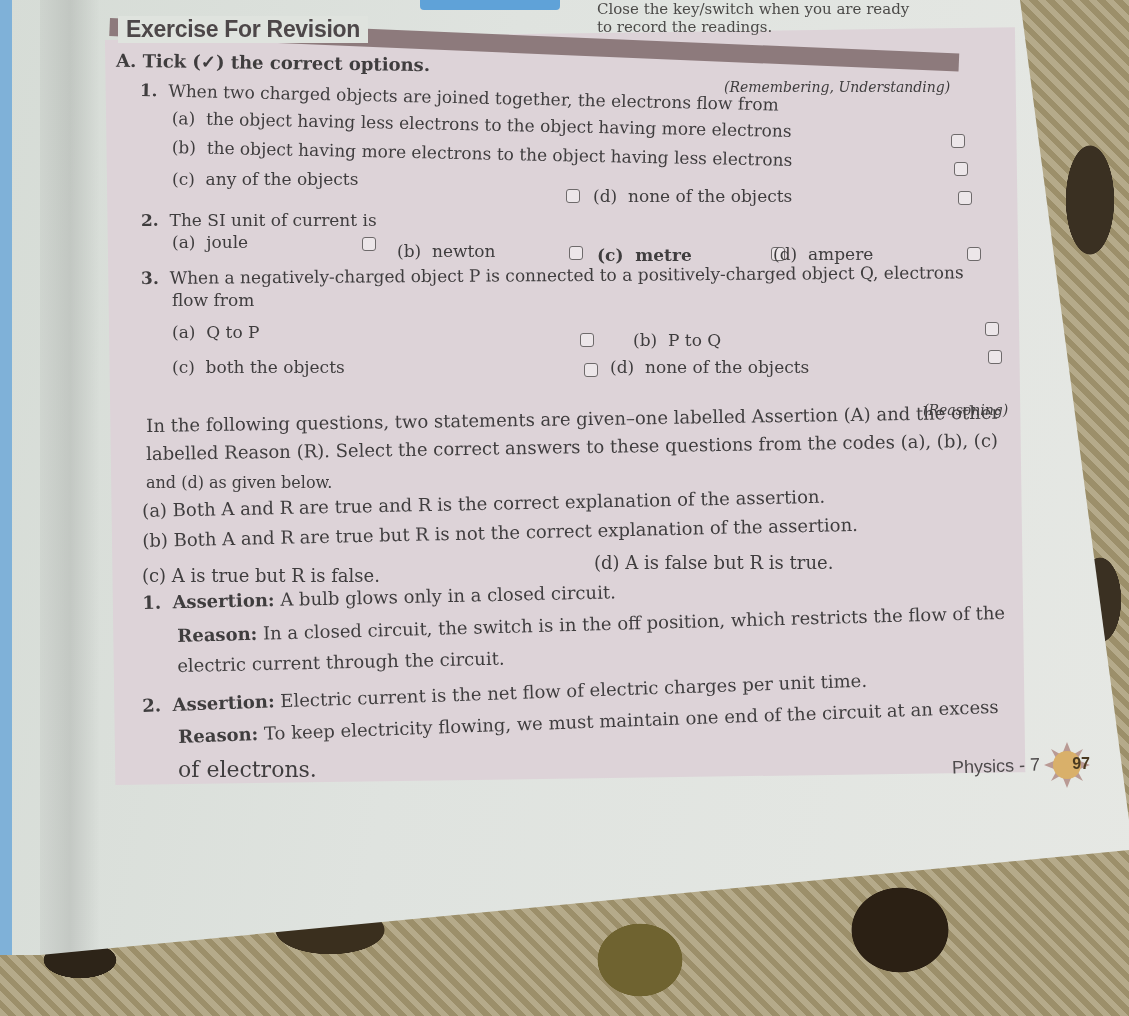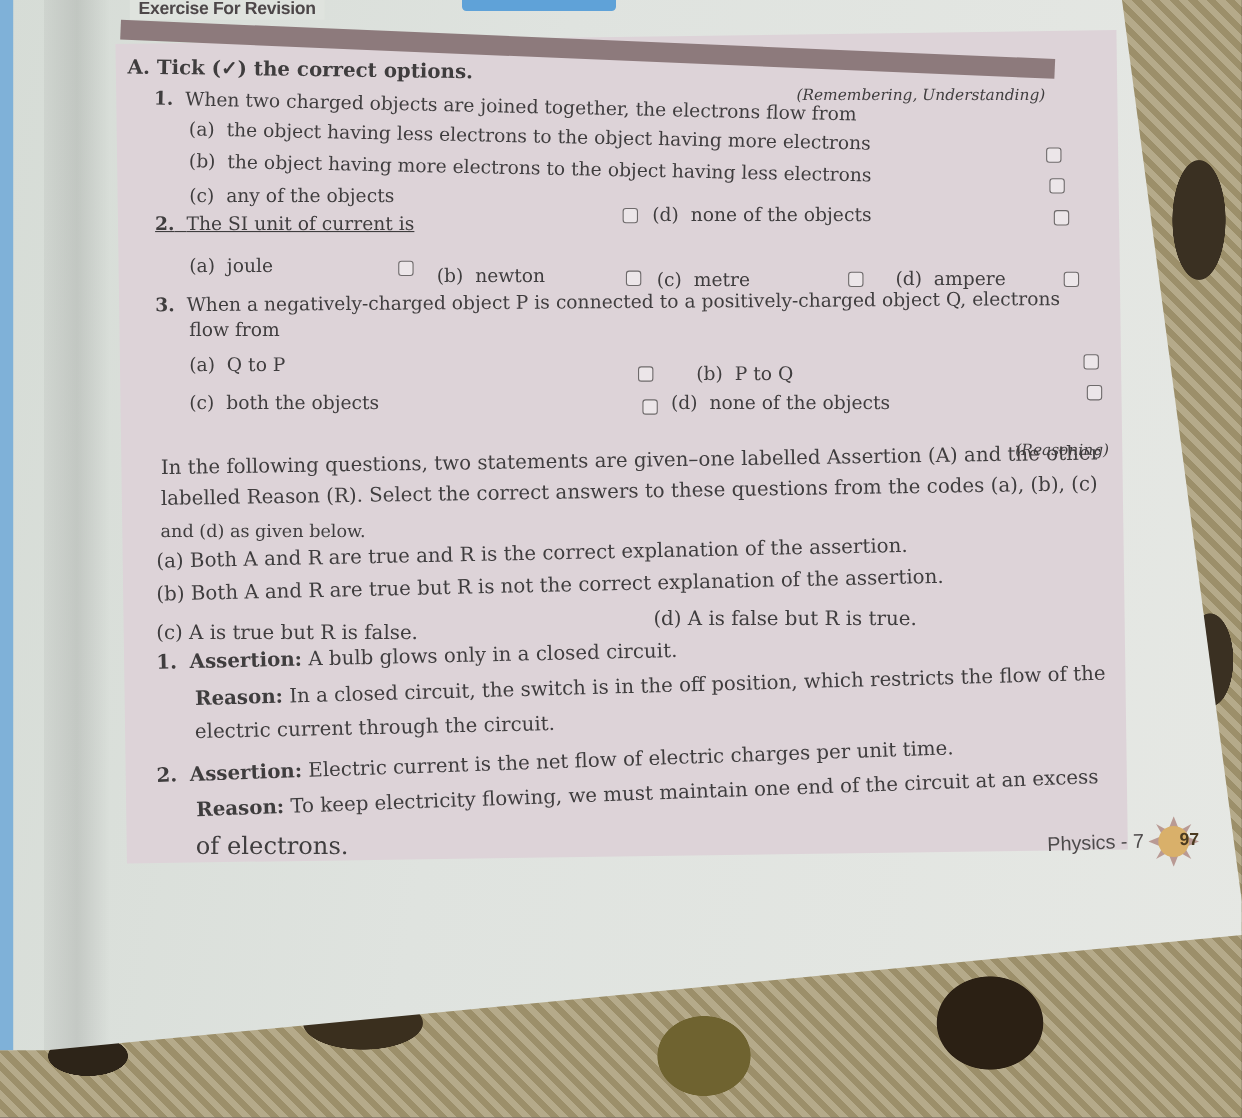--- a/index.html
+++ b/index.html
@@ -35,23 +35,23 @@
     background:#ddd3d8;
     transform: rotate(-0.8deg);
     transform-origin: 0 0;
   }
   .banner {
     position:absolute; left:110px; top:18px; height:18px; width:850px;
     background:#8d7a7c;
     transform: rotate(2.4deg); transform-origin:0 0;
   }
   .ex-title {
-    position:absolute; left:118px; top:0; padding:0 8px;
+    position:absolute; left:118px; top:16px; padding:0 8px;
     background:#dfe3de;
-    font-family:"Liberation Sans", sans-serif; font-weight:bold; font-size:16px; color:#4d4749;
+    font-family:"Liberation Sans", sans-serif; font-weight:bold; font-size:23px; color:#4d4749;
     letter-spacing:-0.3px;
   }
   .top-instr {
     position:absolute; left:597px; top:0px; font-family:"DejaVu Serif", serif; font-size:15px; color:#4b4a48; line-height:19px;
   }
 
   .content {
     position:absolute; left:0; top:0; width:1129px; height:1016px;
     color:#3f3d3e;
   }
@@ -75,20 +75,24 @@
 <div class="fabric"></div>
 
 <div class="page">
   <div class="blue-strip"></div>
   <div class="blue-tab"></div>
   <div class="fold-shadow"></div>
 
   <div class="card"></div>
   <div class="banner"></div>
 
+  <div class="top-instr">
+    <div>Close the key/switch when you are ready</div>
+    <div style="margin-top:-1px;">to record the readings.</div>
+  </div>
 
   <div class="ex-title">Exercise For Revision</div>
 
   <div class="content">
 
     <div class="line sec" style="left:116px;top:52px;transform:rotate(0.8deg);">A. Tick (✓) the correct options.</div>
     <div class="line tag" style="left:724px;top:79px;">(Remembering, Understanding)</div>
 
     <div class="line" style="left:140px;top:80px;transform:rotate(1.3deg);transform-origin:0 0;">
       <span class="b">1.</span>&nbsp;
@@ -108,40 +112,40 @@
       <span>(c)</span>&nbsp;
       <span>any of the objects</span>
     </div>
     <span class="box abs-box" style="left:566px;top:189px;"></span>
     <div class="line" style="left:593px;top:186px;">
       <span>(d)</span>&nbsp;
       <span>none of the objects</span>
     </div>
     <span class="box abs-box" style="left:958px;top:191px;"></span>
 
-    <div class="line" style="left:141px;top:194px;text-decoration:underline;">
+    <div class="line" style="left:141px;top:210px;">
       <span class="b">2.</span>&nbsp;
       <span>The SI unit of current is</span>
     </div>
     <div class="line" style="left:172px;top:232px;">
       <span>(a)</span>&nbsp;
       <span>joule</span>
     </div>
     <span class="box abs-box" style="left:362px;top:237px;"></span>
     <div class="line" style="left:397px;top:241px;">
       <span>(b)</span>&nbsp;
       <span>newton</span>
     </div>
     <span class="box abs-box" style="left:569px;top:246px;"></span>
-    <div class="line" style="left:597px;top:245px;">
+    <div class="line" style="left:597px;top:245px;font-weight:bold;">
       <span>(c)</span>&nbsp;
       <span>metre</span>
     </div>
     <span class="box abs-box" style="left:771px;top:247px;"></span>
-    <div class="line" style="left:814px;top:244px;">
+    <div class="line" style="left:773px;top:244px;">
       <span>(d)</span>&nbsp;
       <span>ampere</span>
     </div>
     <span class="box abs-box" style="left:967px;top:247px;"></span>
 
     <div class="line" style="left:141px;top:268px;transform:rotate(-0.4deg);transform-origin:0 0;">
       <span class="b">3.</span>&nbsp;
       <span>When a negatively-charged object P is connected to a positively-charged object Q, electrons</span>
     </div>
     <div class="line" style="left:172px;top:290px;">flow from</div>

